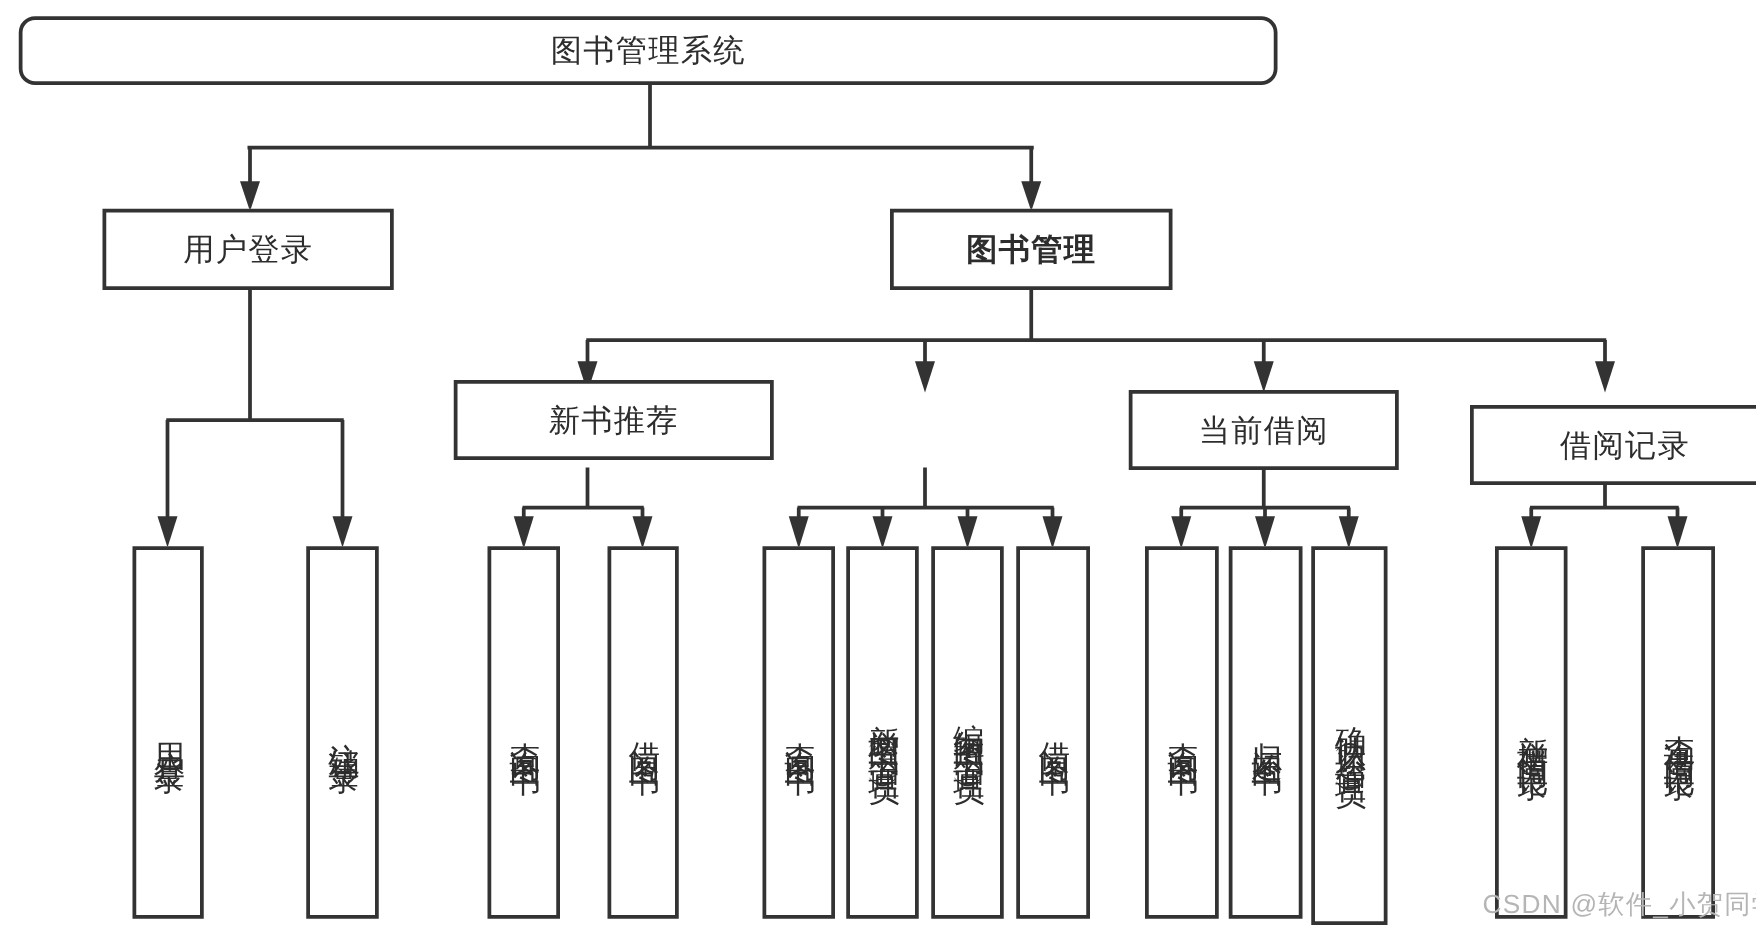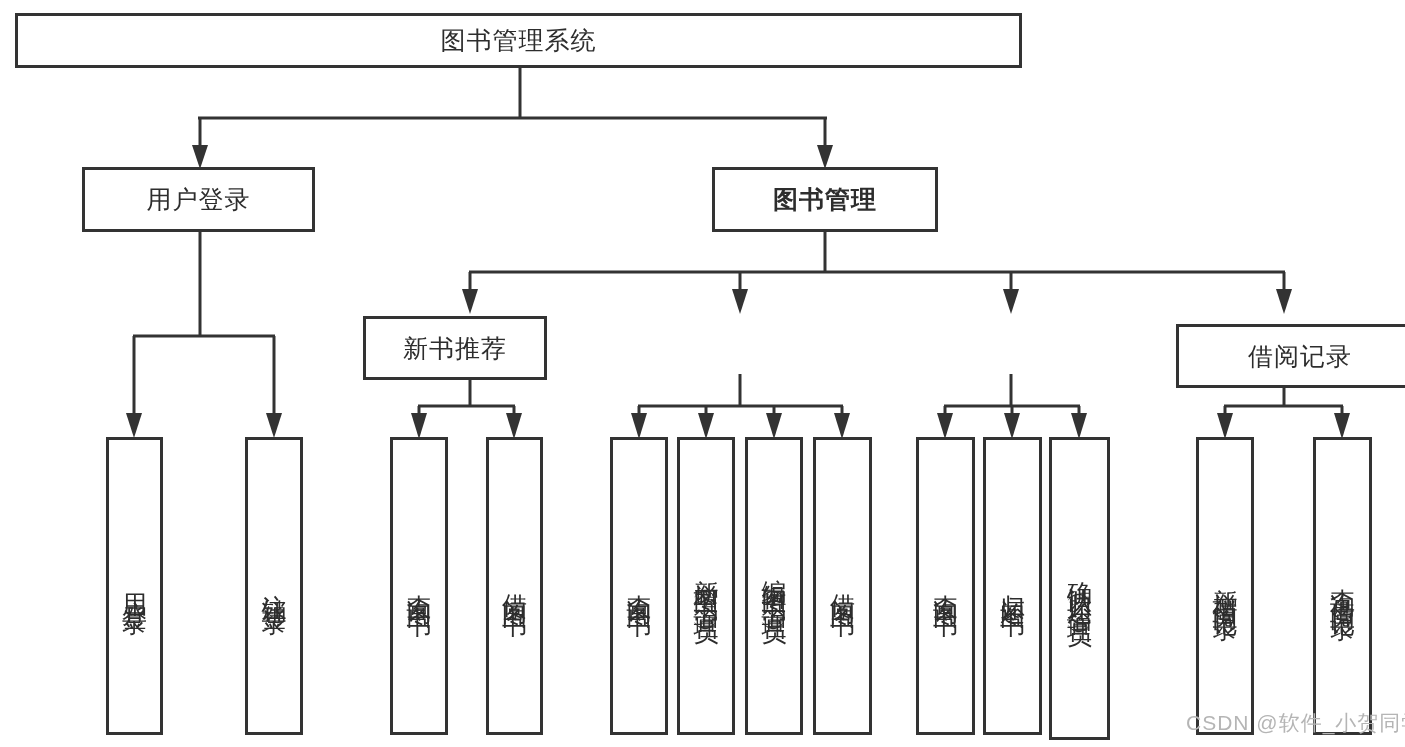--- a/index.html
+++ b/index.html
@@ -105,33 +105,36 @@
     <g>
       <line x1="1284" y1="374" x2="1284" y2="407"></line>
       <line x1="1224" y1="406" x2="1343" y2="406"></line>
       <line x1="1225" y1="406" x2="1225" y2="415"></line>
         <polygon points="1217,413 1233,413 1225,439"></polygon>
       <line x1="1342" y1="406" x2="1342" y2="415"></line>
         <polygon points="1334,413 1350,413 1342,439"></polygon>
     </g>
   </svg>
 
-  <div class="box" style="left:15px;top:13px;width:1007px;height:55px;">
+  <div class="box" style="left:15px;top:13px;width:1007px;height:55px;border-radius:13px;">
     <span>图书管理系统</span>
   </div>
 
   <div class="box" style="left:82px;top:167px;width:233px;height:65px;">
     <span>用户登录</span>
   </div>
   <div class="box" style="left:712px;top:167px;width:226px;height:65px;font-weight:bold;">
     <span>图书管理</span>
   </div>
 
-  <div class="box" style="left:363px;top:316px;width:184px;height:64px;">
+  <div class="box" style="left:363px;top:304px;width:256px;height:64px;">
     <span>新书推荐</span>
+  </div>
+  <div class="box" style="left:903px;top:312px;width:216px;height:64px;">
+    <span>当前借阅</span>
   </div>
   <div class="box" style="left:1176px;top:312px;width:248px;height:64px;margin-top:12px;">
     <span>借阅记录</span>
   </div>
 
   <div class="vcol" style="left:106px;width:57px;">
     <span class="vtext">用户登录</span>
   </div>
   <div class="vcol" style="left:245px;width:58px;">
     <span class="vtext">注销登录</span>

